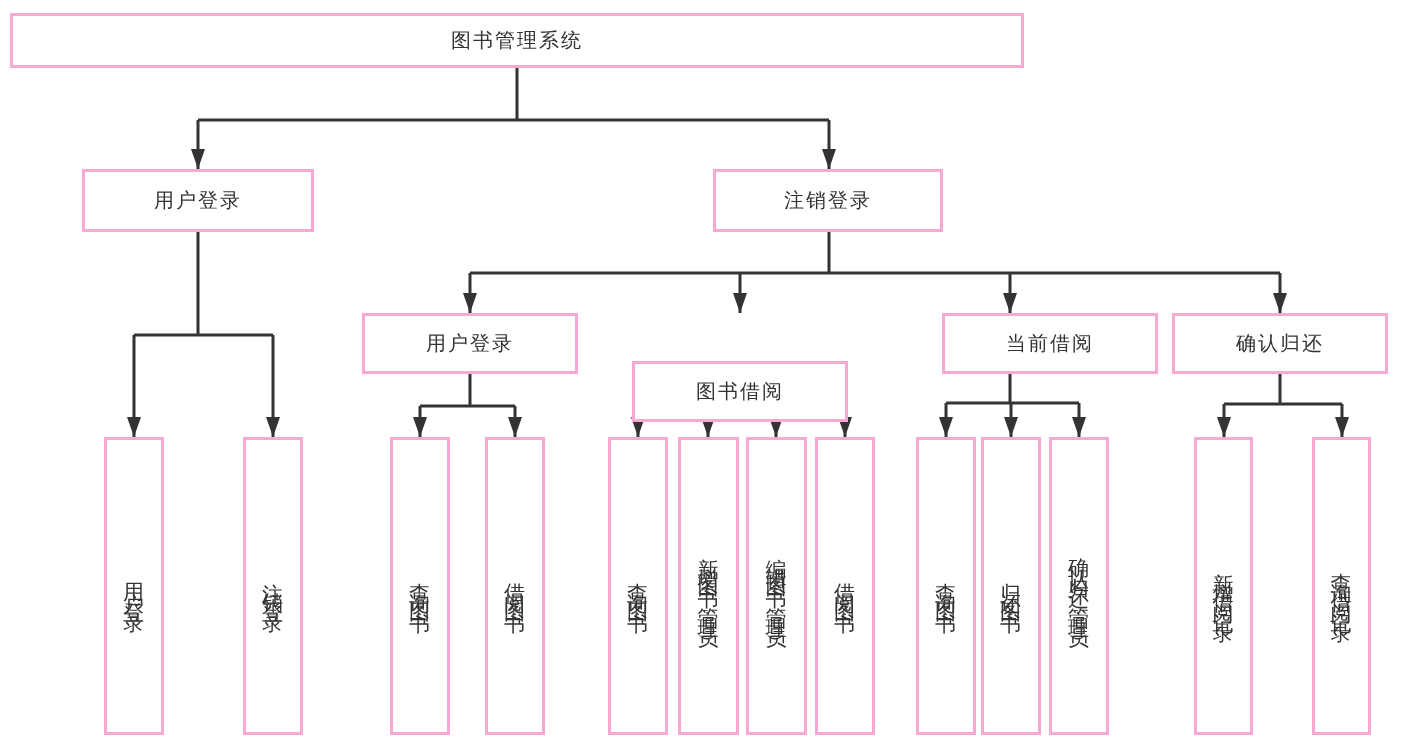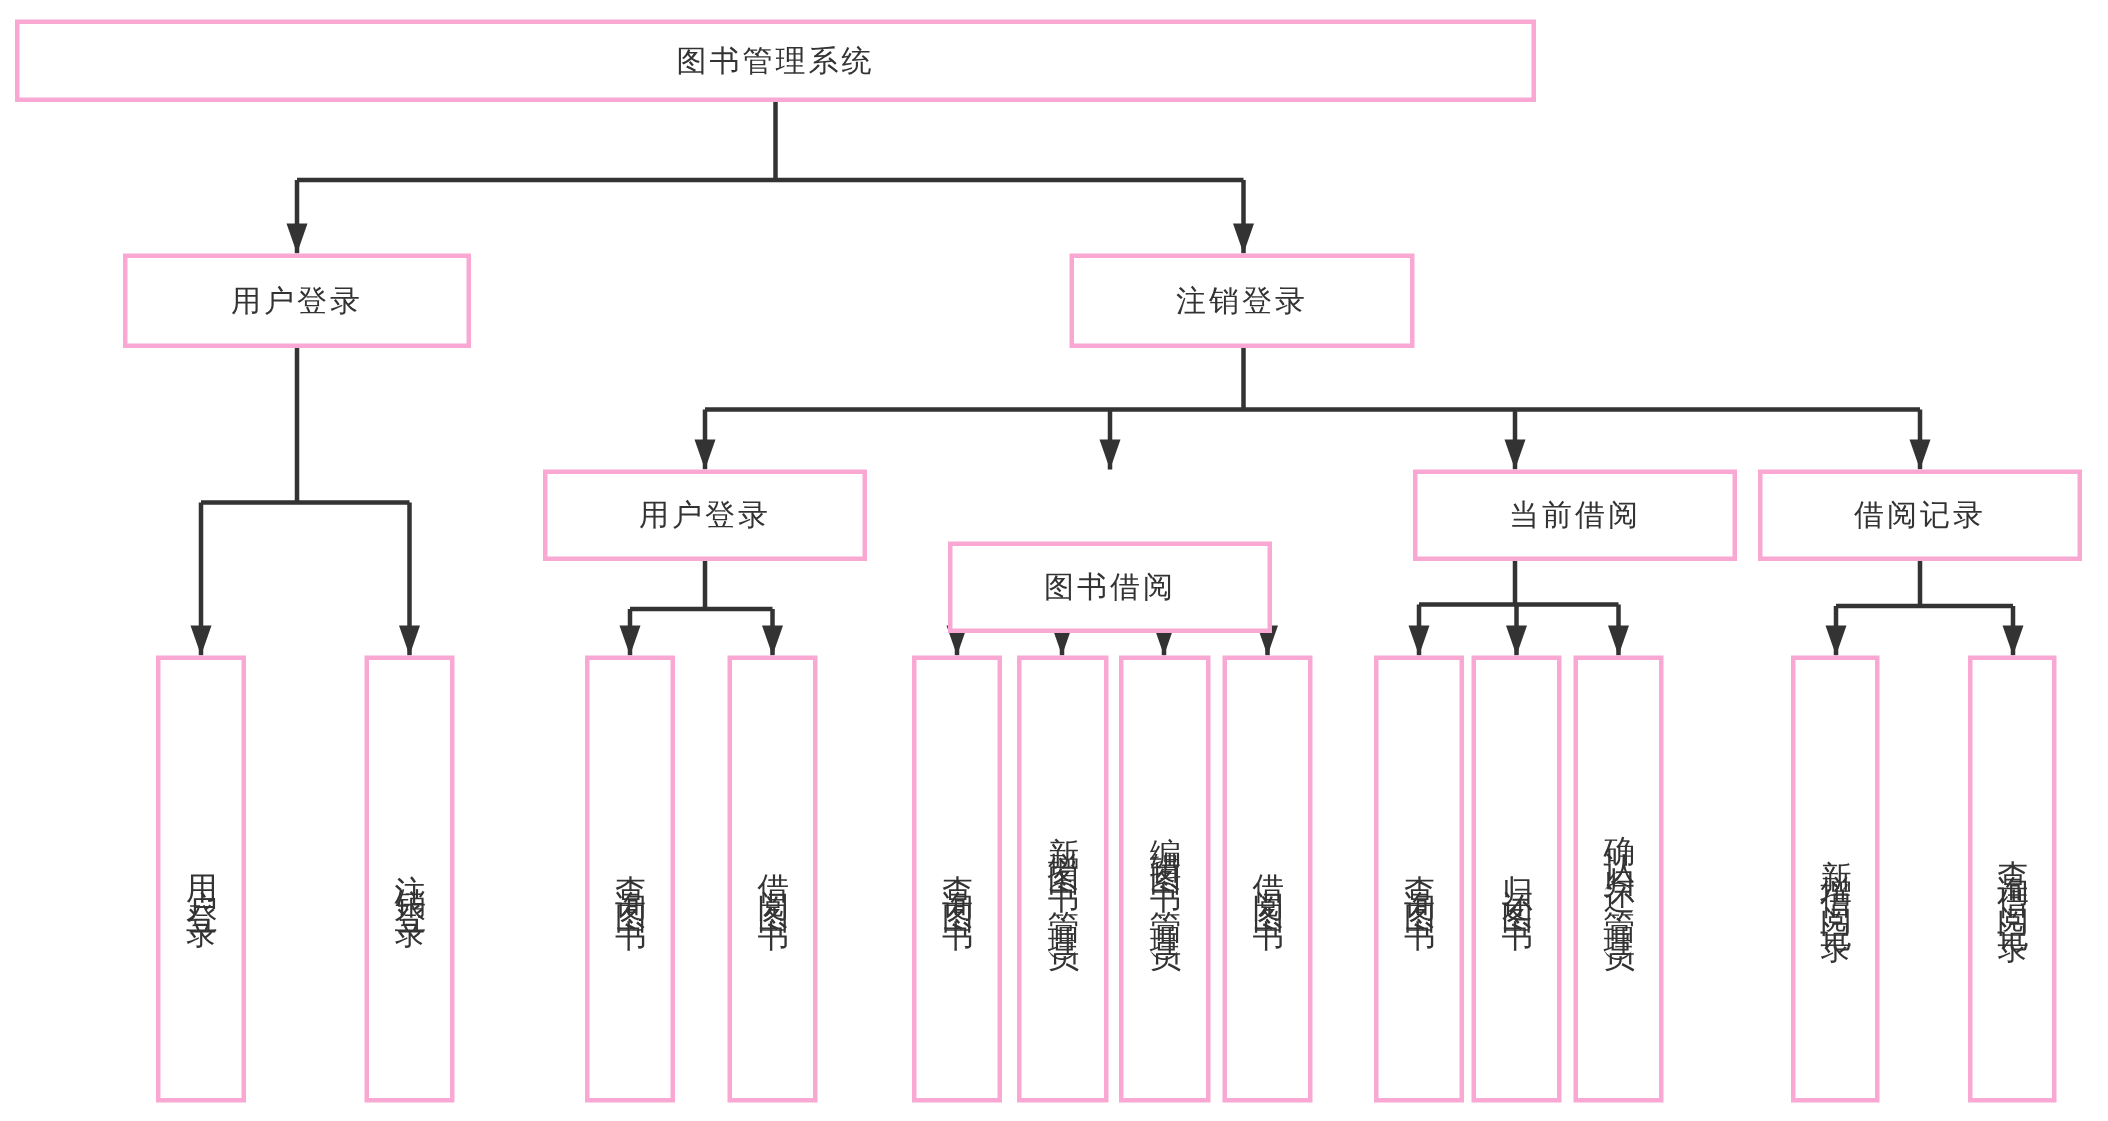--- a/index.html
+++ b/index.html
@@ -134,21 +134,21 @@
   <div class="node hbox n-rec">
     <span>用户登录</span>
   </div>
   <div class="node hbox n-borrow">
     <span>图书借阅</span>
   </div>
   <div class="node hbox n-cur">
     <span>当前借阅</span>
   </div>
   <div class="node hbox n-hist">
-    <span>借阅记录</span>
+    <span>确认归还</span>
   </div>
 
   <div class="node vbox v1">
     <span>用户登录</span>
   </div>
   <div class="node vbox v2">
     <span>注销登录</span>
   </div>
 
   <div class="node vbox v3">

